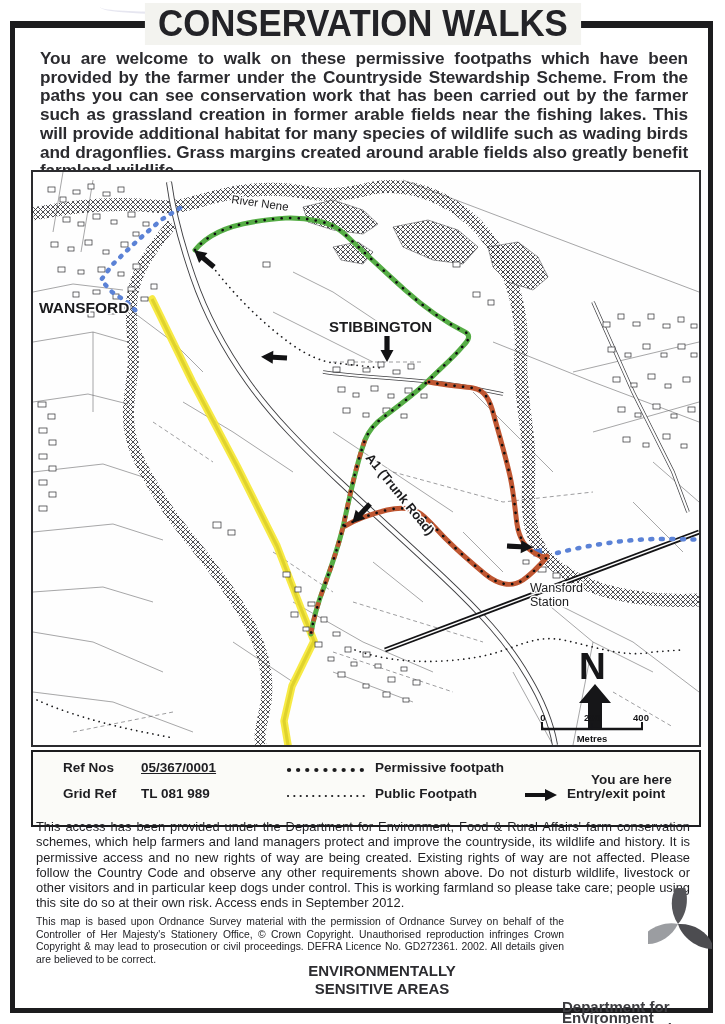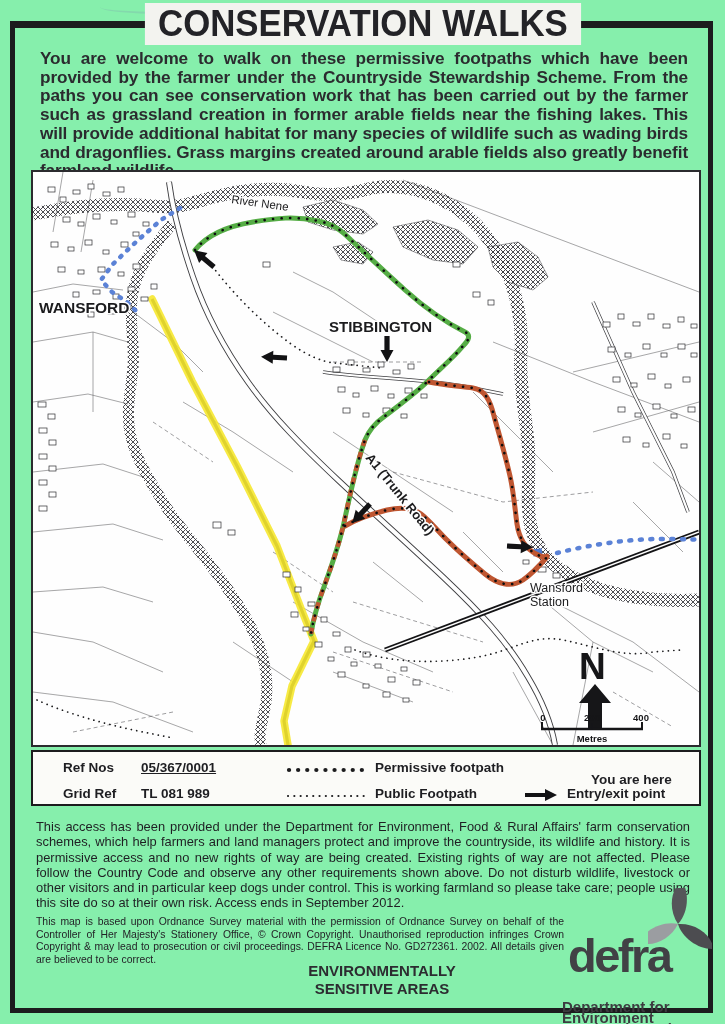--- a/index.html
+++ b/index.html
@@ -1,32 +1,32 @@
 <!DOCTYPE html>
 <html><head>
 <meta charset="utf-8">
 <style>
   html,body{margin:0;padding:0;background:#dcdcd8;}
-  .page{position:relative;width:725px;height:1024px;background:#86efac;overflow:hidden;
+  .page{position:relative;width:725px;height:1024px;background:#ffffff;overflow:hidden;
         font-family:"Liberation Sans",sans-serif;color:#202024;}
   
   .frame{position:absolute;left:10px;top:24px;width:703px;height:989px;box-sizing:border-box;
          border:5px solid #1c1c1e;border-top:none;}
   .topbar{position:absolute;left:10px;top:21px;width:703px;height:7px;background:#1c1c1e;}
   .title-row{position:absolute;left:0;top:3px;width:725px;text-align:center;z-index:4;}
   .title-row span{display:inline-block;background:#f3f3ef;padding:0 14px;font-size:37px;font-weight:bold;
          letter-spacing:0;transform:scaleX(.94);color:#232327;white-space:nowrap;}
   .intro{position:absolute;left:40px;top:49px;width:648px;font-size:17.2px;font-weight:bold;
          line-height:18.7px;text-align:justify;color:#2b2b2f;letter-spacing:-.1px;}
   
   .map-box{position:absolute;left:31px;top:170px;width:670px;height:577px;background:#fefefe;
          border:2px solid #2b2b2e;box-sizing:border-box;}
   .map-box svg{display:block;}
   
-  .legend-box{position:absolute;left:31px;top:750px;width:670px;height:56px;background:#fbfbf8;
+  .legend-box{position:absolute;left:31px;top:750px;width:670px;height:77px;background:#fbfbf8;
          border:2.5px solid #1c1c1e;box-sizing:border-box;}
   .legend-box .lg{position:absolute;font-size:13.5px;font-weight:bold;color:#1e1e22;white-space:nowrap;}
   
   .access{position:absolute;left:36px;top:819px;width:654px;font-size:12.9px;line-height:15.3px;
          text-align:justify;color:#1f1f23;}
   .contact{position:absolute;left:36px;top:894px;width:654px;font-size:13.4px;font-style:italic;
          color:#1f1f23;}
   .copyright{position:absolute;left:36px;top:916px;width:528px;font-size:10.4px;line-height:12.7px;
          text-align:justify;color:#232327;}
   .scheme{position:absolute;top:962px;font-size:15px;font-weight:bold;line-height:18px;
@@ -374,20 +374,19 @@
   <div class="scheme scheme2">ENVIRONMENTALLY SENSITIVE AREAS</div>
 
   <div class="defra">
     <svg class="leaf" width="64" height="64" viewBox="0 0 64 64">
       <g transform="translate(30,36)">
         <path d="M0,0 C8,-15 26,-23 40,-17 C33,-4 14,4 0,0 Z" fill="#555559" transform="rotate(-62)"></path>
         <path d="M0,0 C8,-15 26,-23 40,-17 C33,-4 14,4 0,0 Z" fill="#4c4c50" transform="rotate(58)"></path>
         <path d="M0,0 C8,-15 26,-23 40,-17 C33,-4 14,4 0,0 Z" fill="#9b9da1" transform="rotate(178)"></path>
       </g>
     </svg>
-    <div class="word">defra</div>
     <div class="sub">
       <span>Department for Environment</span><br>
       <span>Food and Rural Affairs</span>
     </div>
   </div>
 
 </div>
 
 </body></html>

